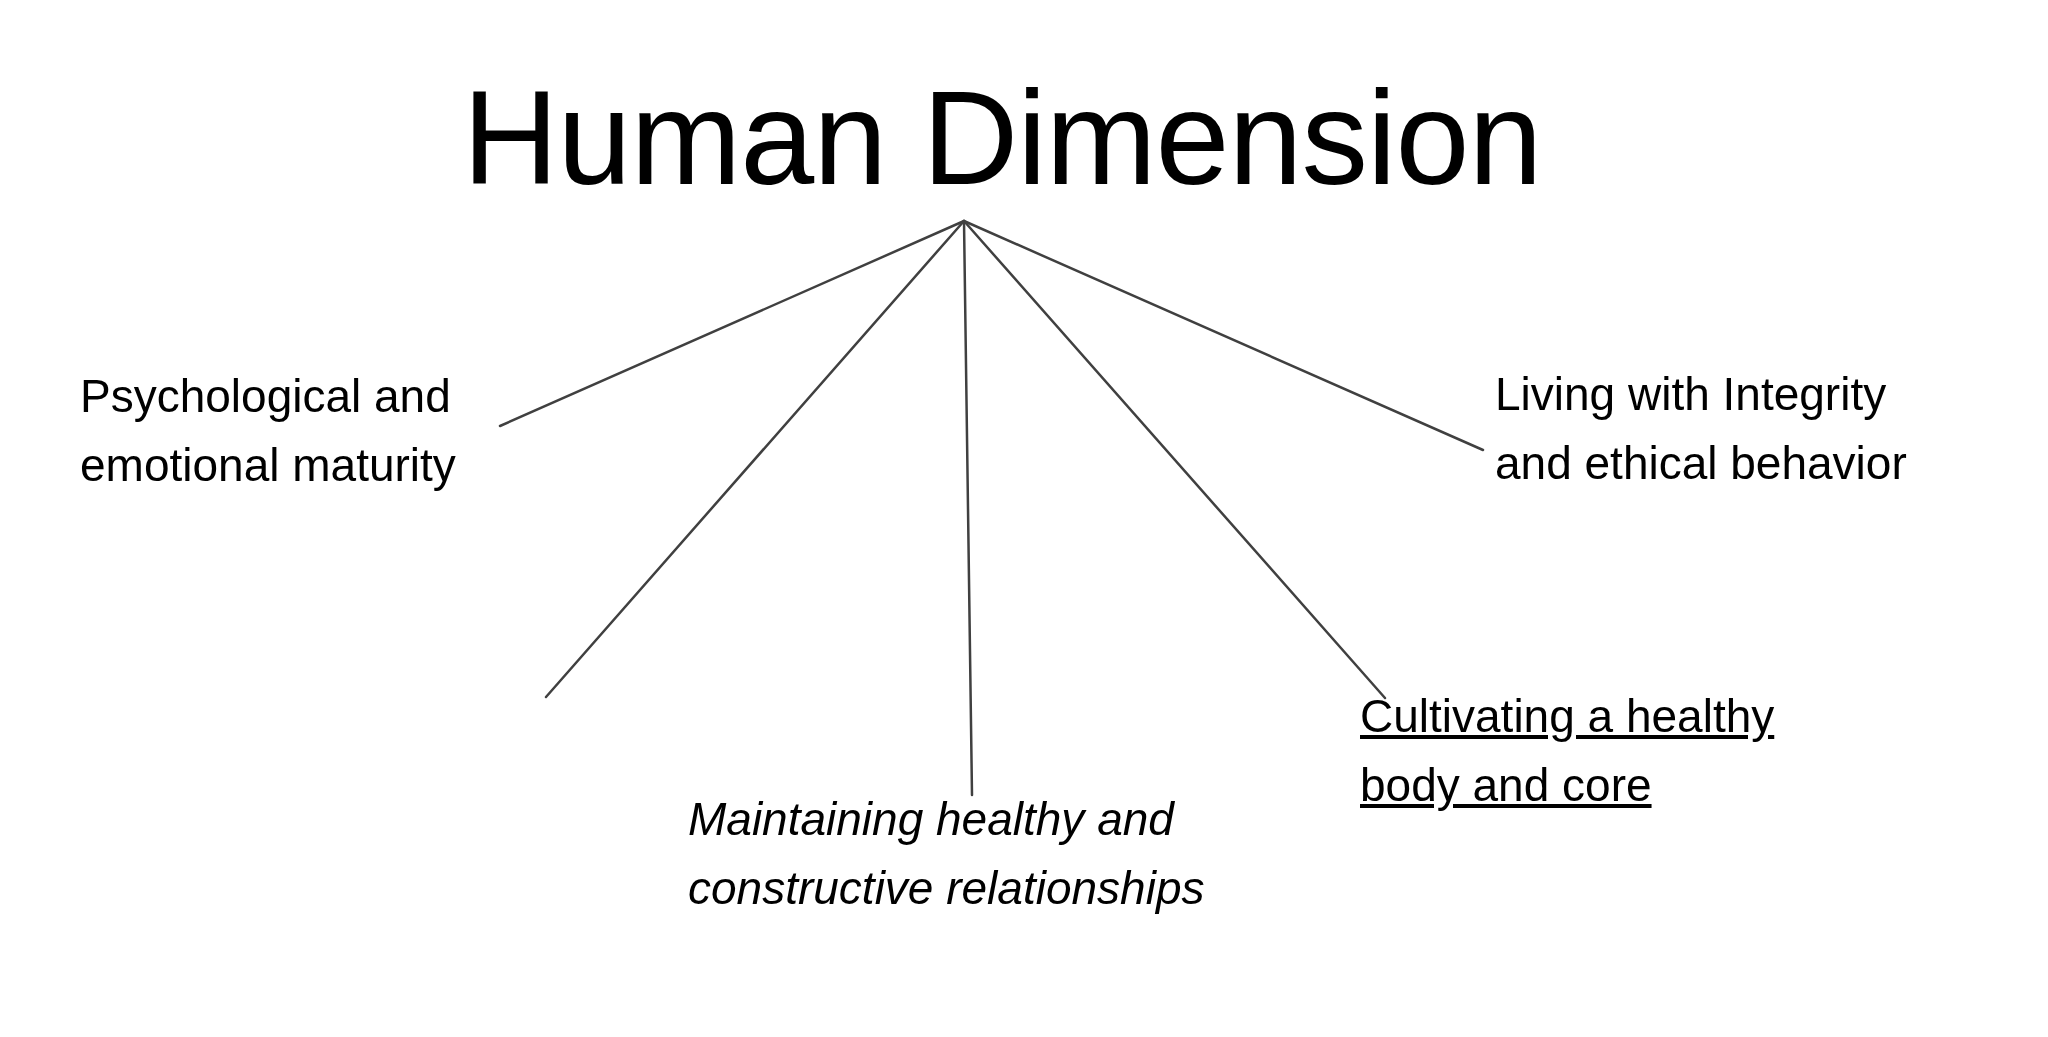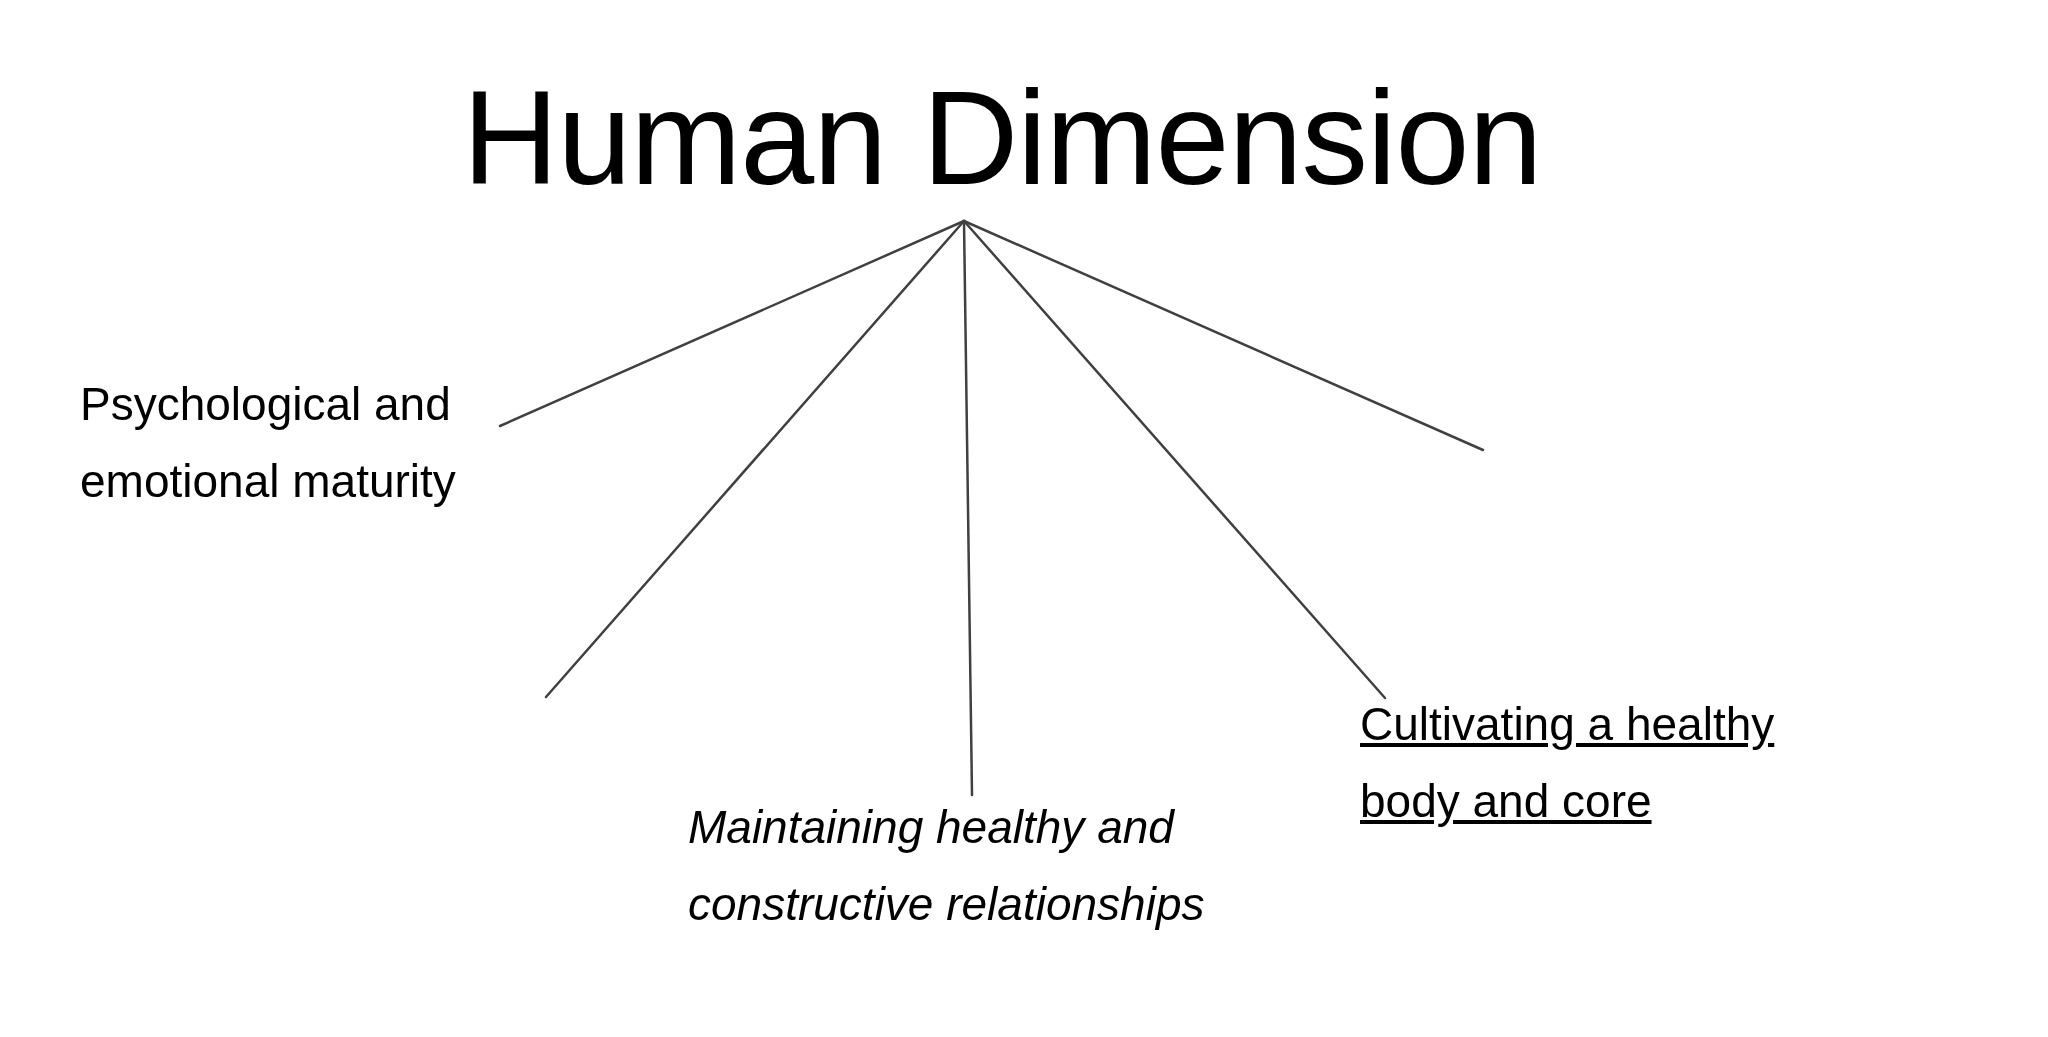--- a/index.html
+++ b/index.html
@@ -46,21 +46,20 @@
   .branch {
     position: absolute;
     font-size: 46px;
     line-height: 1.5;
     font-weight: 400;
     color: var(--text, #000000);
     white-space: nowrap;
   }
   .branch .bl {
     display: block;
-    margin-top: 8px;
   }
   
   .branch-1 { left: 80px;   top: 362px; }
   .branch-2 { left: 265px;  top: 683px; }
   .branch-3 { left: 688px;  top: 785px; font-style: italic; }
   .branch-4 { left: 1360px; top: 682px; text-decoration: underline; }
   .branch-5 { left: 1495px; top: 360px; }
 </style>
 </head>
 <body>
@@ -86,14 +85,18 @@
   <div class="branch branch-3">
     <span class="bl">Maintaining healthy and</span>
     <span class="bl">constructive relationships</span>
   </div>
 
   <div class="branch branch-4">
     <span class="bl">Cultivating a healthy</span>
     <span class="bl">body and core</span>
   </div>
 
+  <div class="branch branch-5">
+    <span class="bl">Living with Integrity</span>
+    <span class="bl">and ethical behavior</span>
+  </div>
 
 </div>
 
 </body></html>

